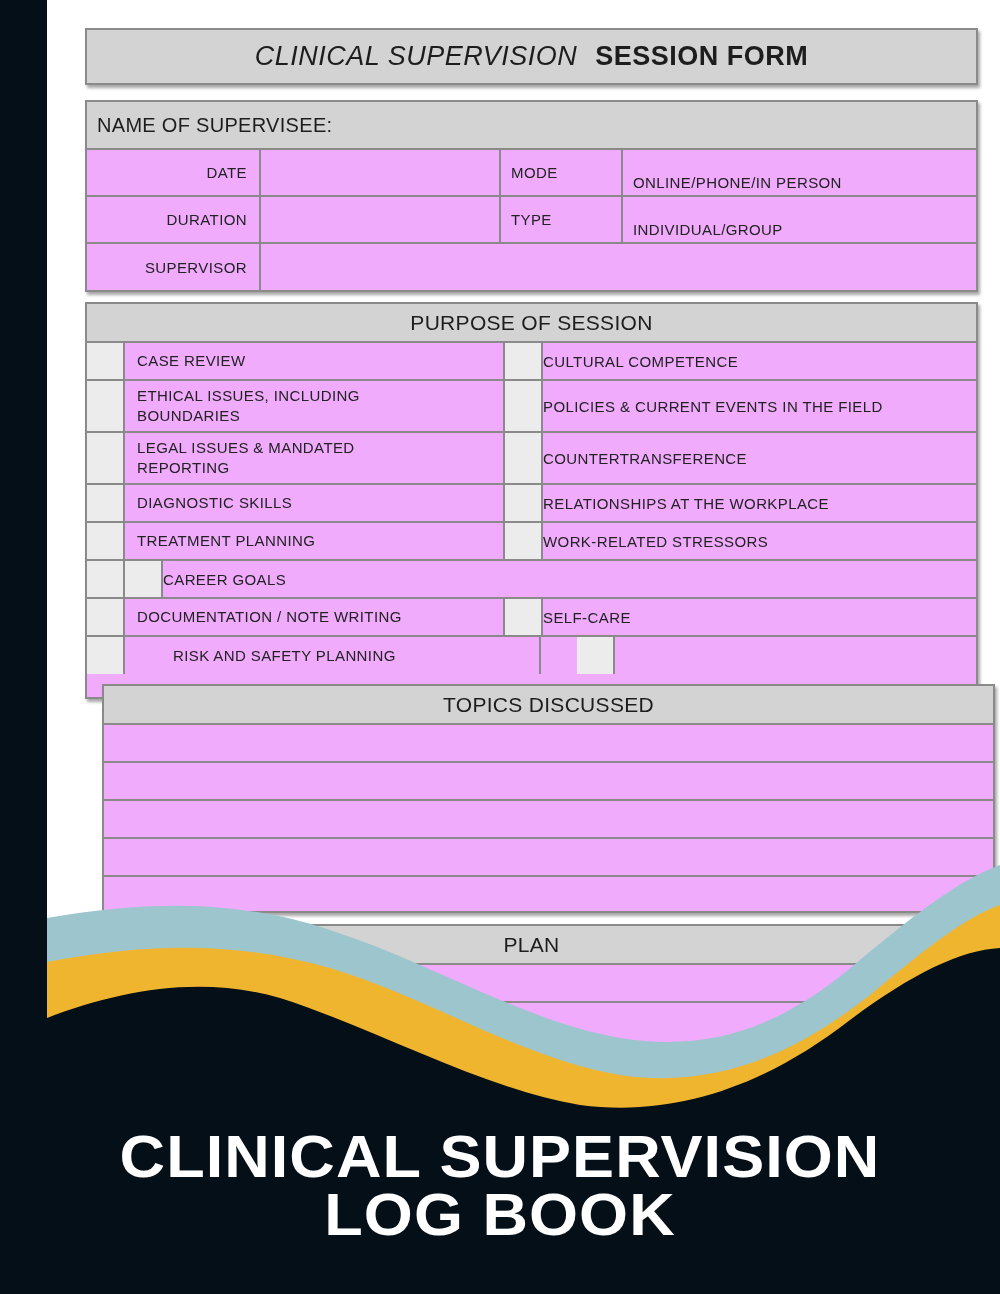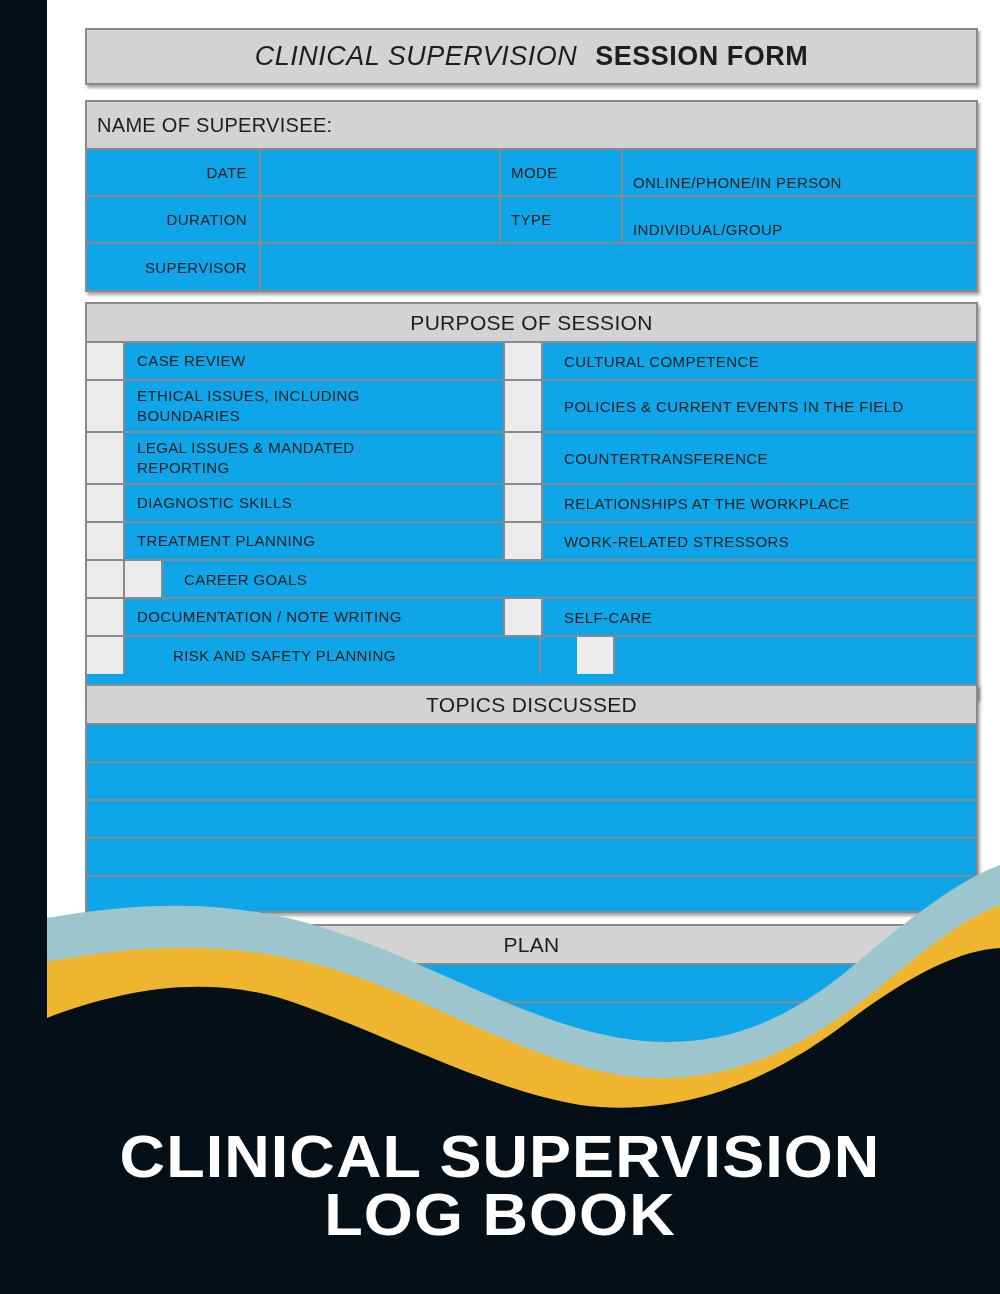--- a/index.html
+++ b/index.html
@@ -5,21 +5,21 @@
   * { box-sizing: border-box; margin: 0; padding: 0; }
   html, body { width: 1000px; height: 1294px; overflow: hidden; background: #ffffff; }
   body { position: relative; font-family: "Liberation Sans", "DejaVu Sans", sans-serif; color: #222; }
 
   .spine { position: absolute; left: 0; top: 0; width: 47px; height: 1294px; background: #040f17; z-index: 5; }
 
   .box {
     position: absolute; left: 85px; width: 893px;
     border: 2px solid #8a8a8a;
     box-shadow: 2px 3px 3px rgba(0,0,0,0.35);
-    background: #0ea5e9;
+    background: #f0abfc;
   }
   .gray { background: #d3d3d3; }
 
   .title-box { top: 28px; height: 57px; display: flex; align-items: center; justify-content: center; }
   .title-box .t { font-size: 27px; letter-spacing: 0.5px; color: #1d1d1d; }
   .title-box .t-i { font-style: italic; }
   .title-box .t-b { font-weight: bold; margin-left: 18px; }
 
   
   .sup-box { top: 100px; height: 192px; }
@@ -33,24 +33,24 @@
   .c-val { flex: 1; padding-left: 10px; margin-top: 20px; }
   .c-wide { flex: 1; }
 
   
   .pur-box { top: 302px; height: 397px; }
   .pur-head { height: 39px; display: flex; align-items: center; justify-content: center; font-size: 21px; color: #1d1d1d; border-bottom: 2px solid #8a8a8a; letter-spacing: 0.3px; }
   .pur-row { display: flex; border-bottom: 2px solid #8a8a8a; }
   .pur-row:last-child { border-bottom: none; gap: 36px; }
   .chk { width: 38px; background: #ececec; border-right: 2px solid #8a8a8a; cursor: pointer; }
   .pur-lab { width: 380px; display: flex; align-items: center; padding-left: 12px; font-size: 15px; line-height: 20px; letter-spacing: 0.4px; border-right: 2px solid #8a8a8a; color: #222; }
-  .pur-lab2 { flex: 1; display: flex; align-items: center; padding-left: 21px; font-size: 15px; letter-spacing: 0.4px; color: #222; }
+  .pur-lab2 { flex: 1; display: flex; align-items: center; padding-left: 0; font-size: 15px; letter-spacing: 0.4px; color: #222; }
 
   
-  .top-box { top: 684px; height: 229px; }
+  .top-box { top: 684px; height: 229px; margin-left: 17px; }
   .sec-head { height: 39px; display: flex; align-items: center; justify-content: center; font-size: 21px; color: #1d1d1d; border-bottom: 2px solid #8a8a8a; letter-spacing: 0.3px; }
   .line { height: 38px; border-bottom: 2px solid #8a8a8a; }
   .line:last-child { border-bottom: none; }
 
   .plan-box { top: 924px; height: 140px; }
 
   .wave { position: absolute; left: 0; top: 850px; width: 1000px; height: 444px; z-index: 4; }
 
   .cover-title {
     position: absolute; left: 0; width: 1000px; top: 1128px; z-index: 6;

